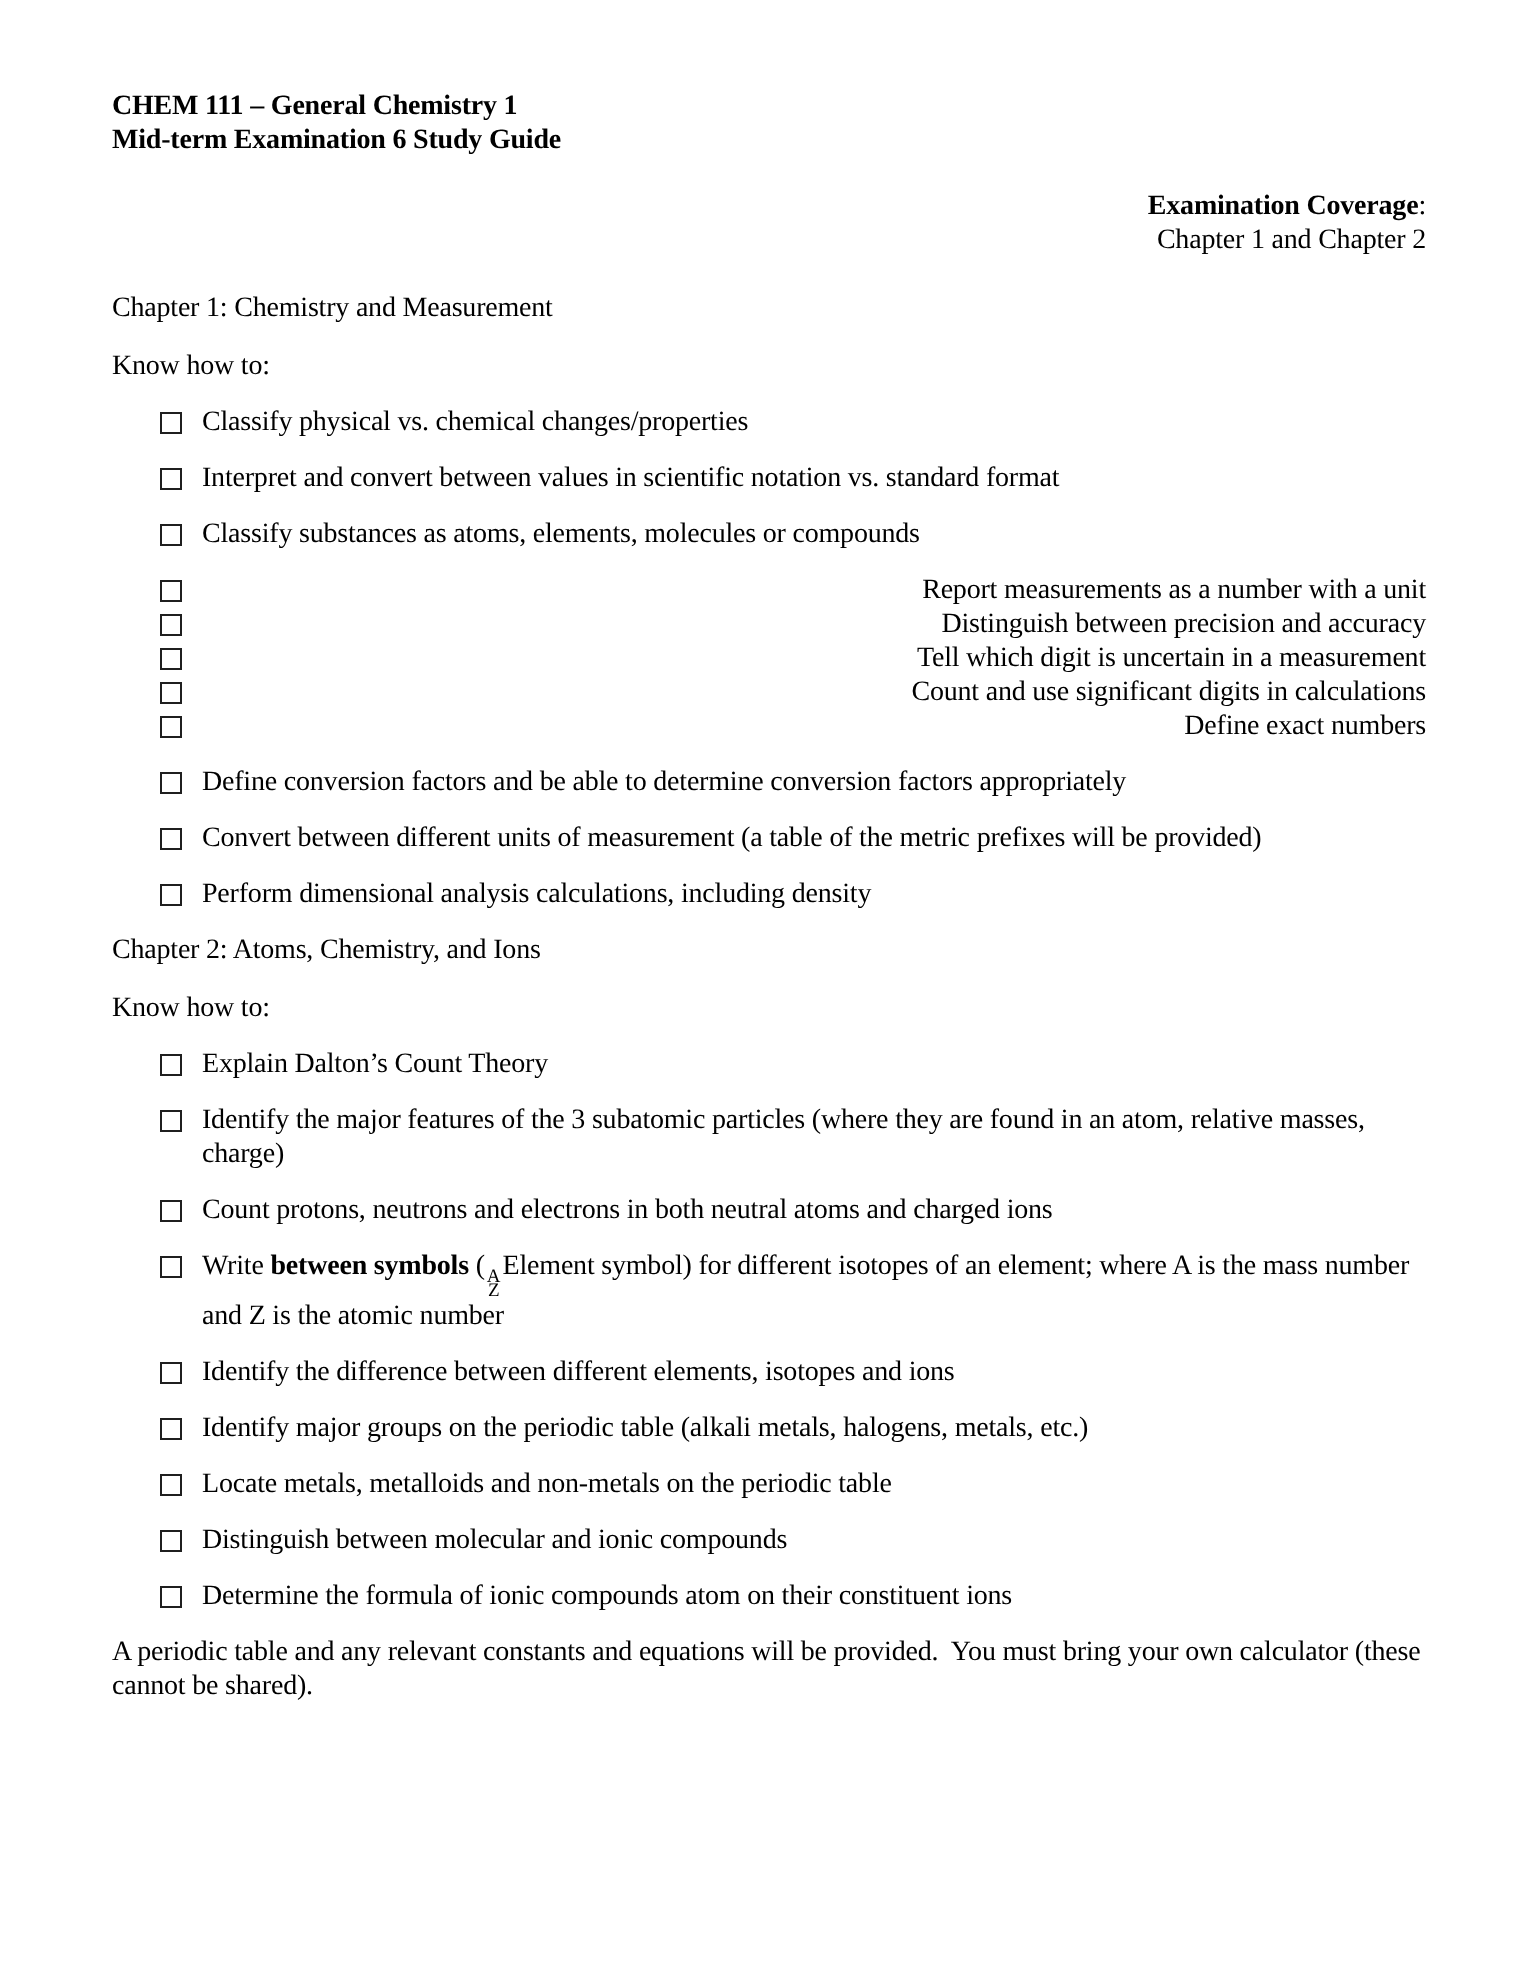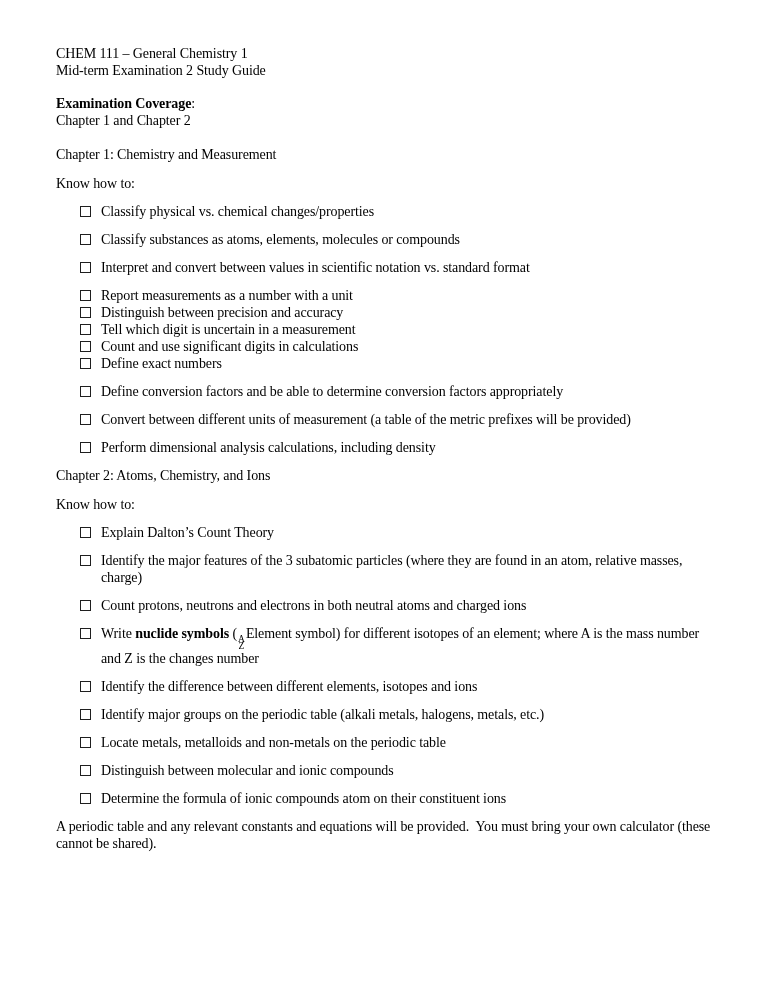--- a/index.html
+++ b/index.html
@@ -3,27 +3,27 @@
 <meta charset="utf-8">
 <style>
   html, body { margin: 0; padding: 0; background: #ffffff; }
   .page {
     width: 768px; height: 994px; box-sizing: border-box;
     background: #ffffff; color: #000000;
     font-family: "Liberation Serif", "DejaVu Serif", serif;
     font-size: 14px; line-height: 17px; letter-spacing: -0.1px;
     padding: 45px 55px 0 56px; overflow: hidden;
   }
-  .title-block { font-weight: normal; margin-bottom: 16px; }
+  .title-block { font-weight: bold; margin-bottom: 16px; }
   .intro-para { margin-bottom: 17px; white-space: pre; }
-  .coverage-block { margin-bottom: 17px; }
+  .coverage-block { margin-bottom: 17px; text-align: right; }
   .chapter-heading { font-weight: normal; margin-bottom: 12px; }
   .know-line { margin-bottom: 11px; }
   .item { display: flex; margin-bottom: 11px; }
-  .item-group { margin-bottom: 11px; }
+  .item-group { margin-bottom: 11px; text-align: right; }
   .item-group .item { margin-bottom: 0; }
   .cb {
     flex: none; width: 9px; height: 9px;
     border: 1px solid #1f1f1f;
     margin: 3px 10px 0 24px;
   }
   .itxt { flex: 1; min-width: 0; }
   .line { display: block; white-space: pre; }
   .seg { white-space: pre; }
   .b { font-weight: bold; }
@@ -35,45 +35,45 @@
   }
   .footer-para { white-space: normal; }
 </style>
 </head>
 <body>
 
 <div class="page">
 
   <div class="title-block">
     <span class="line">CHEM 111 – General Chemistry 1</span>
-    <span class="line">Mid-term Examination 2 Study Guide</span>
+    <span class="line">Mid-term Examination 6 Study Guide</span>
   </div>
 
 
   <div class="coverage-block">
     <span class="line"><span class="seg b"></span><span class="seg b">Examination Coverage</span><span class="seg">:</span></span>
     <span class="line">Chapter 1 and Chapter 2</span>
   </div>
 
   <div class="chapter-heading">Chapter 1: Chemistry and Measurement</div>
   <div class="know-line">Know how to:</div>
 
   <div class="item">
     <span class="cb"></span>
     <span class="itxt line"><span class="seg">Classify physical </span><span class="seg i">vs</span><span class="seg">. chemical changes/properties</span></span>
   </div>
 
   <div class="item">
     <span class="cb"></span>
-    <span class="itxt line">Classify substances as atoms, elements, molecules or compounds</span>
+    <span class="itxt line">Interpret and convert between values in scientific notation vs. standard format</span>
   </div>
 
   <div class="item">
     <span class="cb"></span>
-    <span class="itxt line">Interpret and convert between values in scientific notation vs. standard format</span>
+    <span class="itxt line">Classify substances as atoms, elements, molecules or compounds</span>
   </div>
 
   <div class="item-group">
     <div class="item">
       <span class="cb"></span>
       <span class="itxt line">Report measurements as a number with a unit</span>
     </div>
     <div class="item">
       <span class="cb"></span>
       <span class="itxt line">Distinguish between precision and accuracy</span>
@@ -124,22 +124,22 @@
   </div>
 
   <div class="item">
     <span class="cb"></span>
     <span class="itxt line">Count protons, neutrons and electrons in both neutral atoms and charged ions</span>
   </div>
 
   <div class="item">
     <span class="cb"></span>
     <span class="itxt">
-        <span class="line"><span class="seg">Write </span><span class="seg b">nuclide symbols</span><span class="seg"> (</span><span class="stack"><span>A</span><span>Z</span></span><span class="seg">Element symbol) for different isotopes of an element; where A is the mass number</span></span>
-        <span class="line">and Z is the changes number</span>
+        <span class="line"><span class="seg">Write </span><span class="seg b">between symbols</span><span class="seg"> (</span><span class="stack"><span>A</span><span>Z</span></span><span class="seg">Element symbol) for different isotopes of an element; where A is the mass number</span></span>
+        <span class="line">and Z is the atomic number</span>
       </span>
   </div>
 
   <div class="item">
     <span class="cb"></span>
     <span class="itxt line">Identify the difference between different elements, isotopes and ions</span>
   </div>
 
 
   <div class="item">

